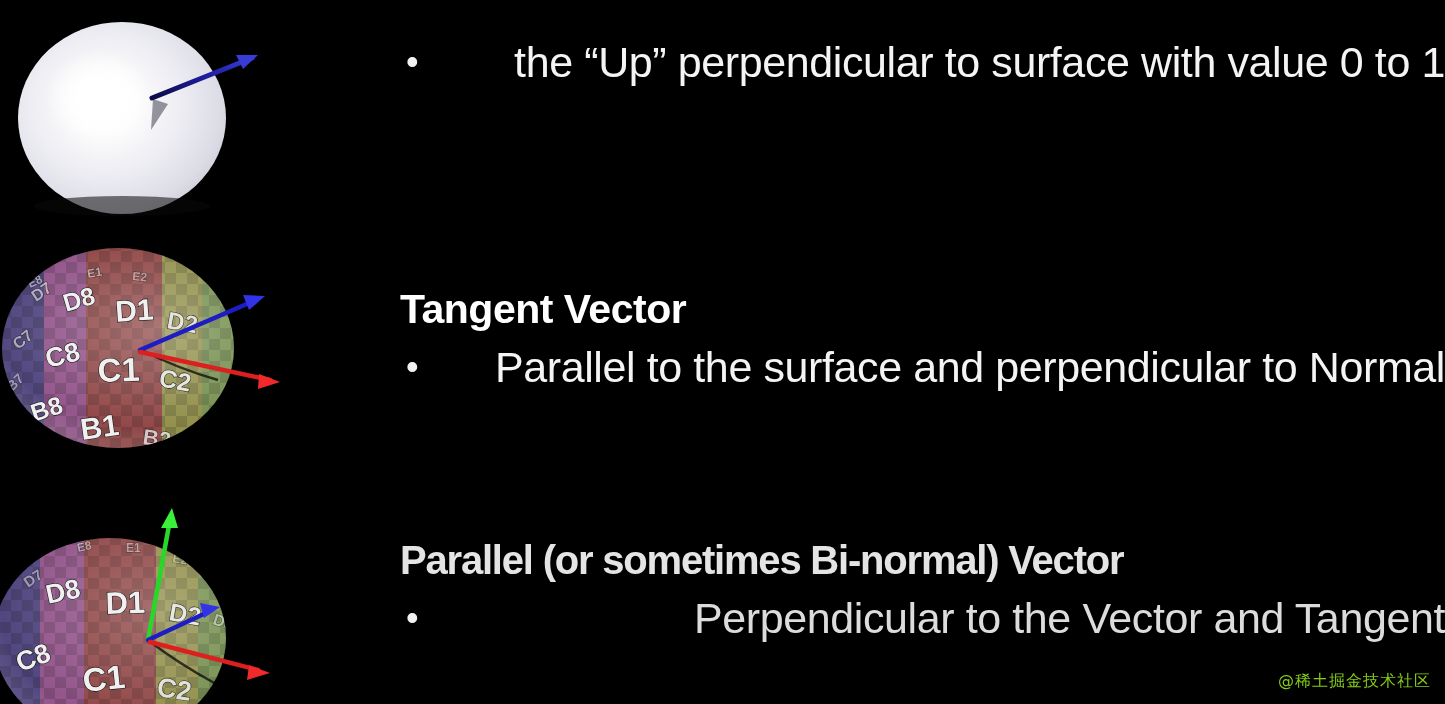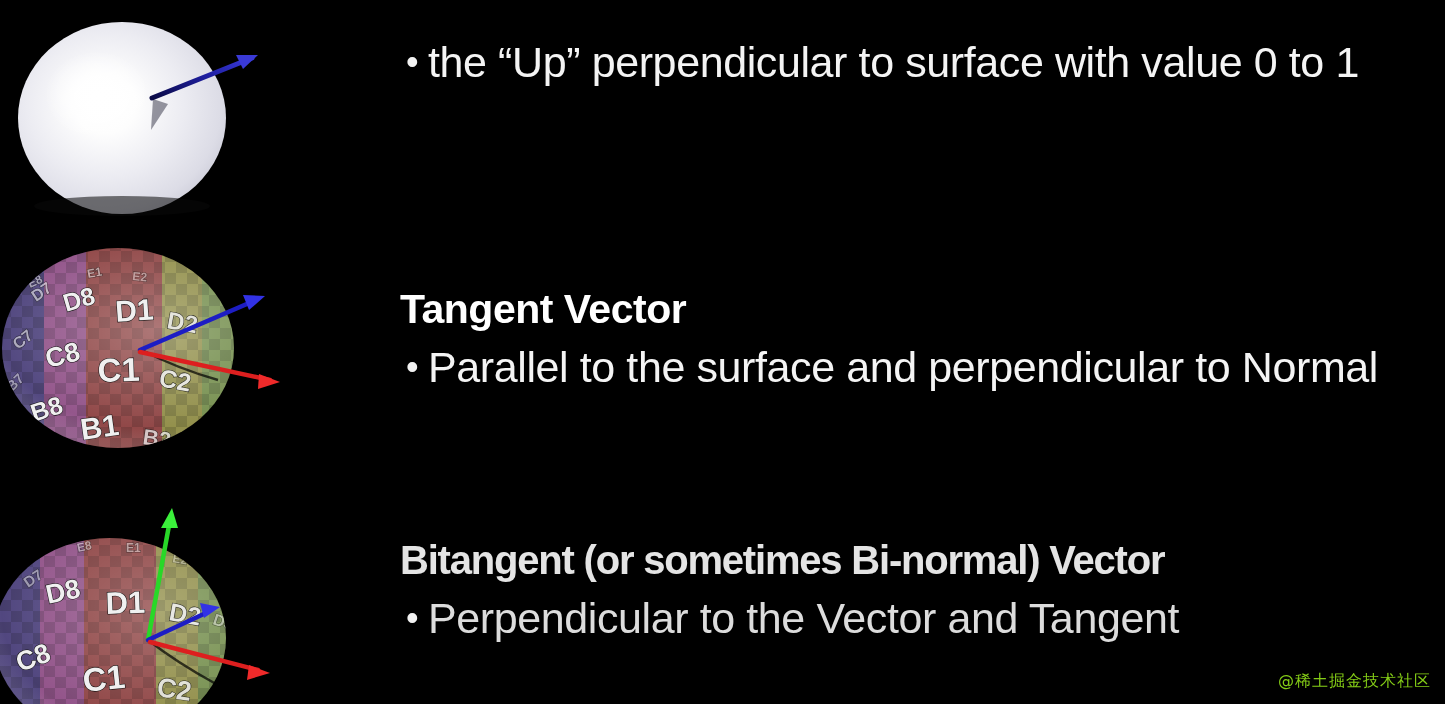--- a/index.html
+++ b/index.html
@@ -76,20 +76,21 @@
   }
   .bullet-text {
     flex: 1 1 auto;
     font-family: "Liberation Sans", sans-serif;
     font-weight: 300;
     font-size: 43px;
     line-height: 48px;
     color: #f4f4f4;
     letter-spacing: -0.4px;
     text-shadow: 0 1px 2px rgba(0,0,0,0.8);
+    text-align: right;
   }
   #bullet-text-bitangent { color: #dcdcdc; }
 
   
   #watermark {
     position: absolute;
     right: 14px;
     bottom: 12px;
     font-family: "DejaVu Sans", sans-serif;
     font-size: 16px;
@@ -272,21 +273,21 @@
 
   <div class="text-block" id="block-tangent">
     <div class="heading">Tangent Vector</div>
     <div class="bullet-row">
       <span class="bullet-dot">•</span>
       <span class="bullet-text">Parallel to the surface and perpendicular to Normal</span>
     </div>
   </div>
 
   <div class="text-block" id="block-bitangent">
-    <div class="heading" id="heading-bitangent">Bitangent (or sometimes Bi-normal) Vector</div>
+    <div class="heading" id="heading-bitangent">Parallel (or sometimes Bi-normal) Vector</div>
     <div class="bullet-row">
       <span class="bullet-dot">•</span>
       <span class="bullet-text" id="bullet-text-bitangent">Perpendicular to the Vector and Tangent</span>
     </div>
   </div>
 
   <div id="watermark">@稀土掘金技术社区</div>
 </div>
 
 </body></html>

